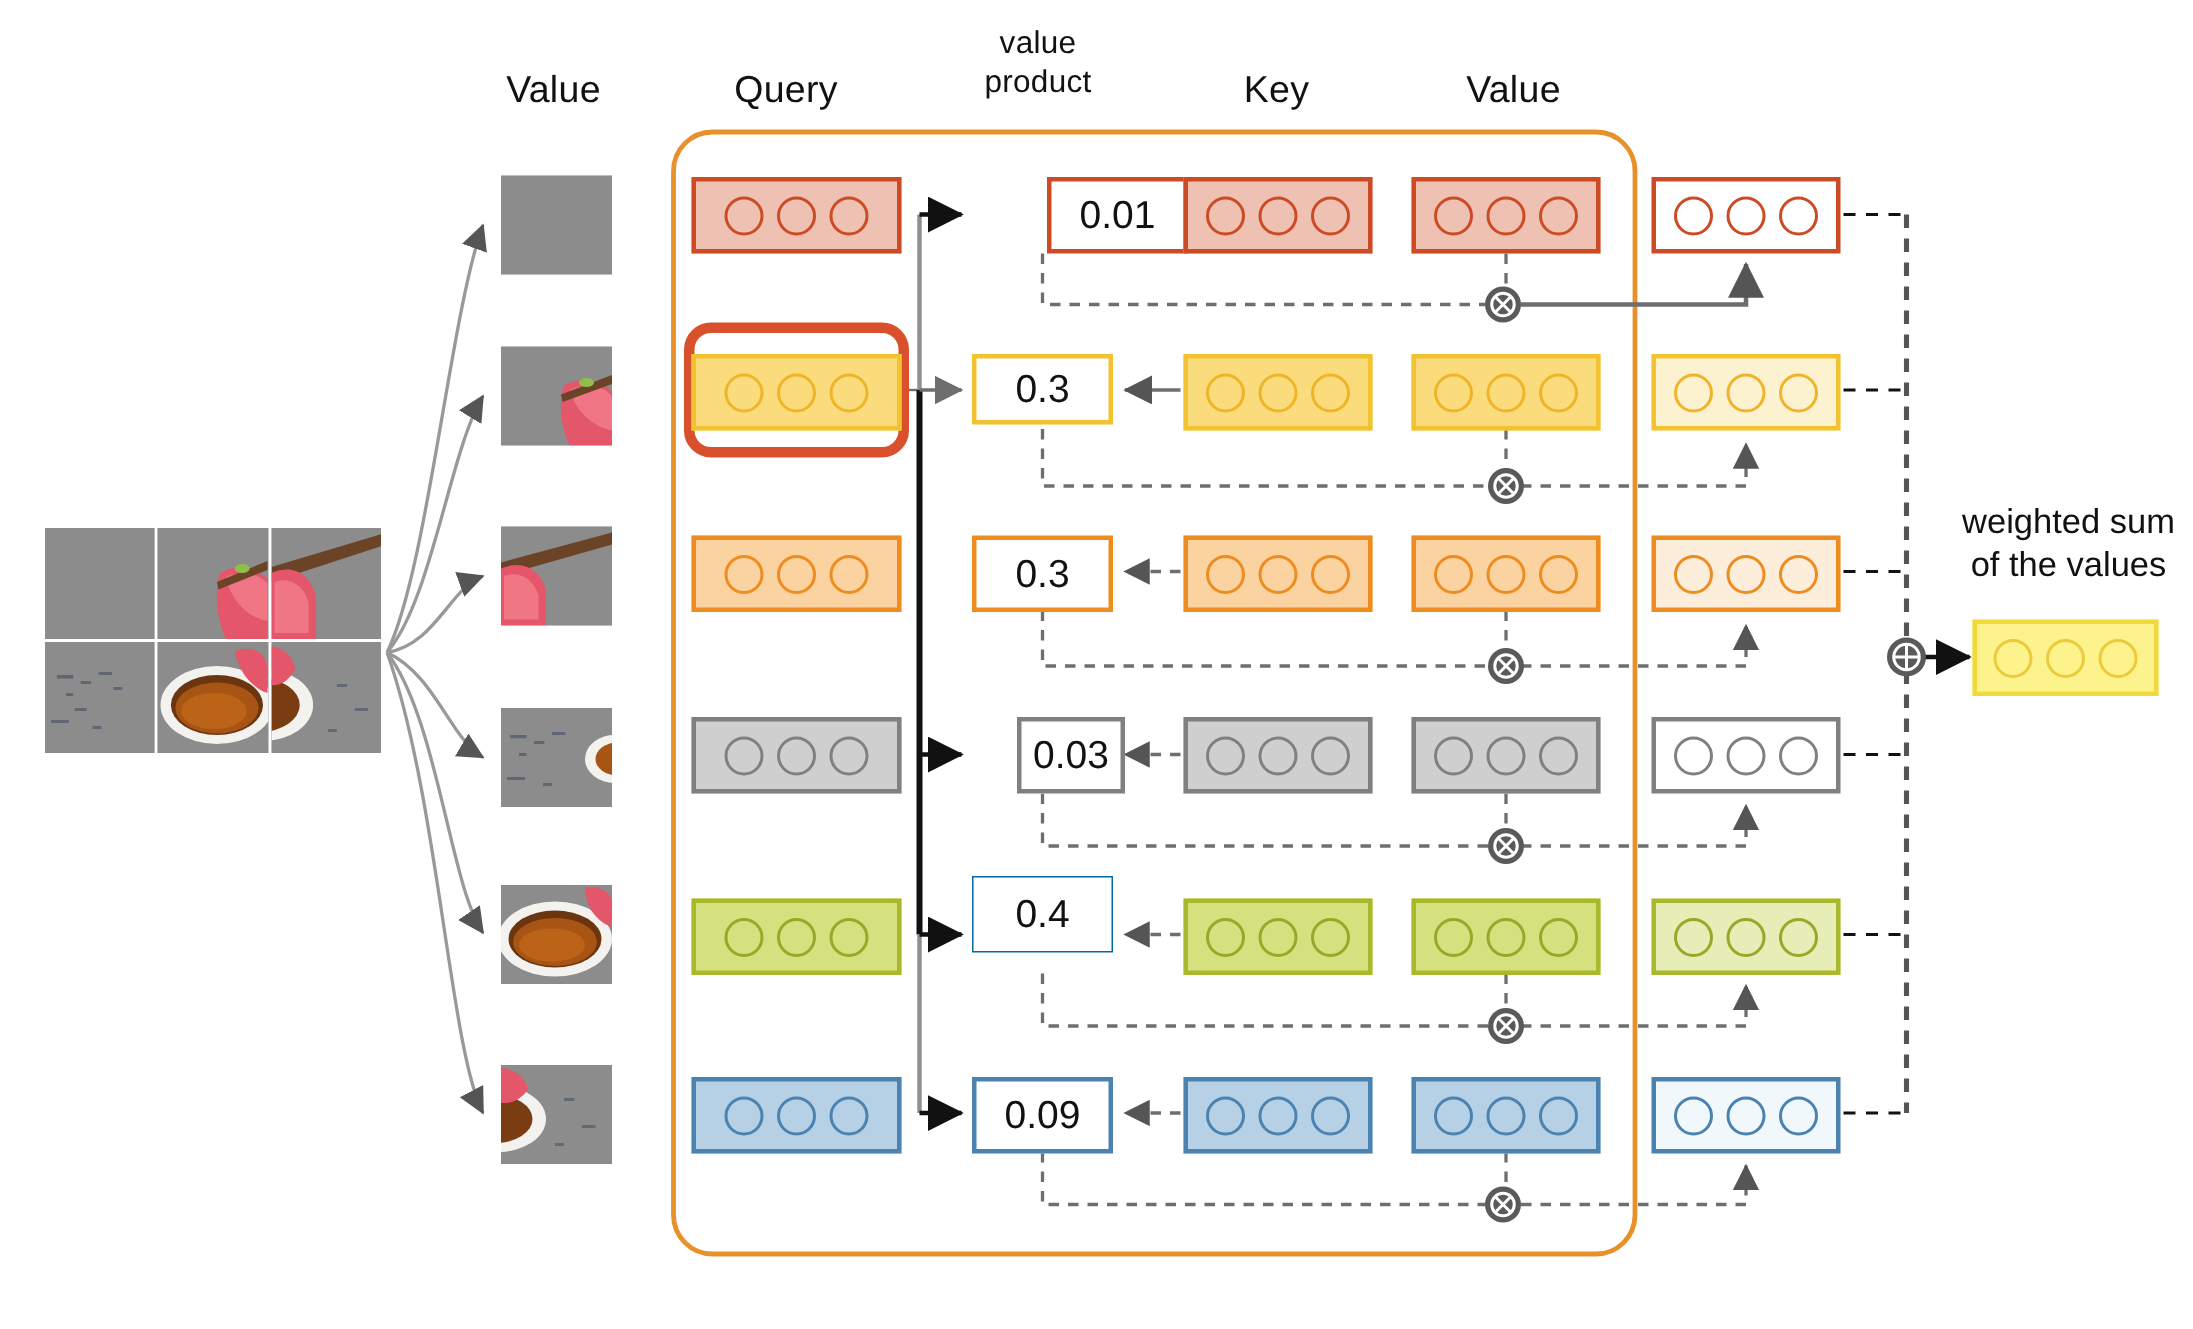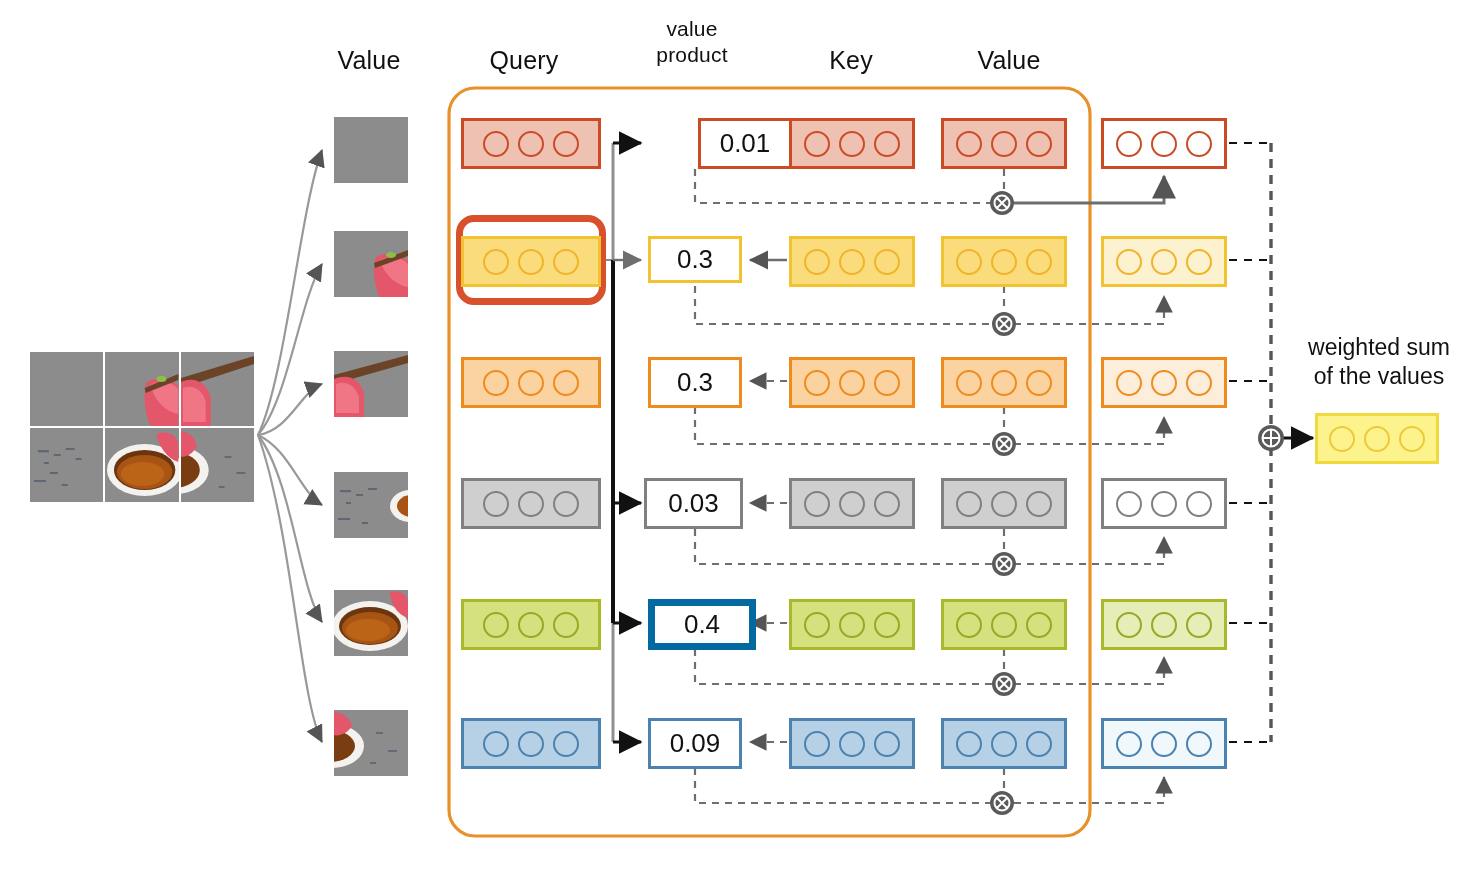--- a/index.html
+++ b/index.html
@@ -417,22 +417,22 @@
   </div>
   <div class="vecbox" style="left:461px; top:718px; width:140px; height:51px; background:#b6d1e6; border:3px solid #4b82b0;">
     <span class="dot" style="border:2px solid #4b82b0;"></span>
     <span class="dot" style="border:2px solid #4b82b0;"></span>
     <span class="dot" style="border:2px solid #4b82b0;"></span>
   </div>
 
   <div class="scorebox" style="left:665px; top:118px; width:94px; height:51px; border:3px solid #cc4b24;margin-left:33px;">0.01</div>
   <div class="scorebox" style="left:648px; top:236px; width:94px; height:47px; border:3px solid #f2c230;">0.3</div>
   <div class="scorebox" style="left:648px; top:357px; width:94px; height:51px; border:3px solid #ef8c20;">0.3</div>
-  <div class="scorebox" style="left:644px; top:478px; width:99px; height:51px; border:3px solid #808080;text-align:right;">0.03</div>
-  <div class="scorebox" style="left:648px; top:599px; width:108px; height:51px; border:7px solid #0369a1;">0.4</div>
+  <div class="scorebox" style="left:678px; top:478px; width:72px; height:51px; border:3px solid #808080;text-align:right;">0.03</div>
+  <div class="scorebox" style="left:648px; top:584px; width:94px; height:51px; border:1px solid #0369a1;">0.4</div>
   <div class="scorebox" style="left:648px; top:718px; width:94px; height:51px; border:3px solid #4b82b0;">0.09</div>
 
   <div class="vecbox" style="left:789px; top:118px; width:126px; height:51px; background:#eec1b3; border:3px solid #cc4b24;">
     <span class="dot" style="border:2px solid #cc4b24;"></span>
     <span class="dot" style="border:2px solid #cc4b24;"></span>
     <span class="dot" style="border:2px solid #cc4b24;"></span>
   </div>
   <div class="vecbox" style="left:789px; top:236px; width:126px; height:51px; background:#fbdc7d; border:3px solid #f2c230;">
     <span class="dot" style="border:2px solid #f0b429;"></span>
     <span class="dot" style="border:2px solid #f0b429;"></span>

